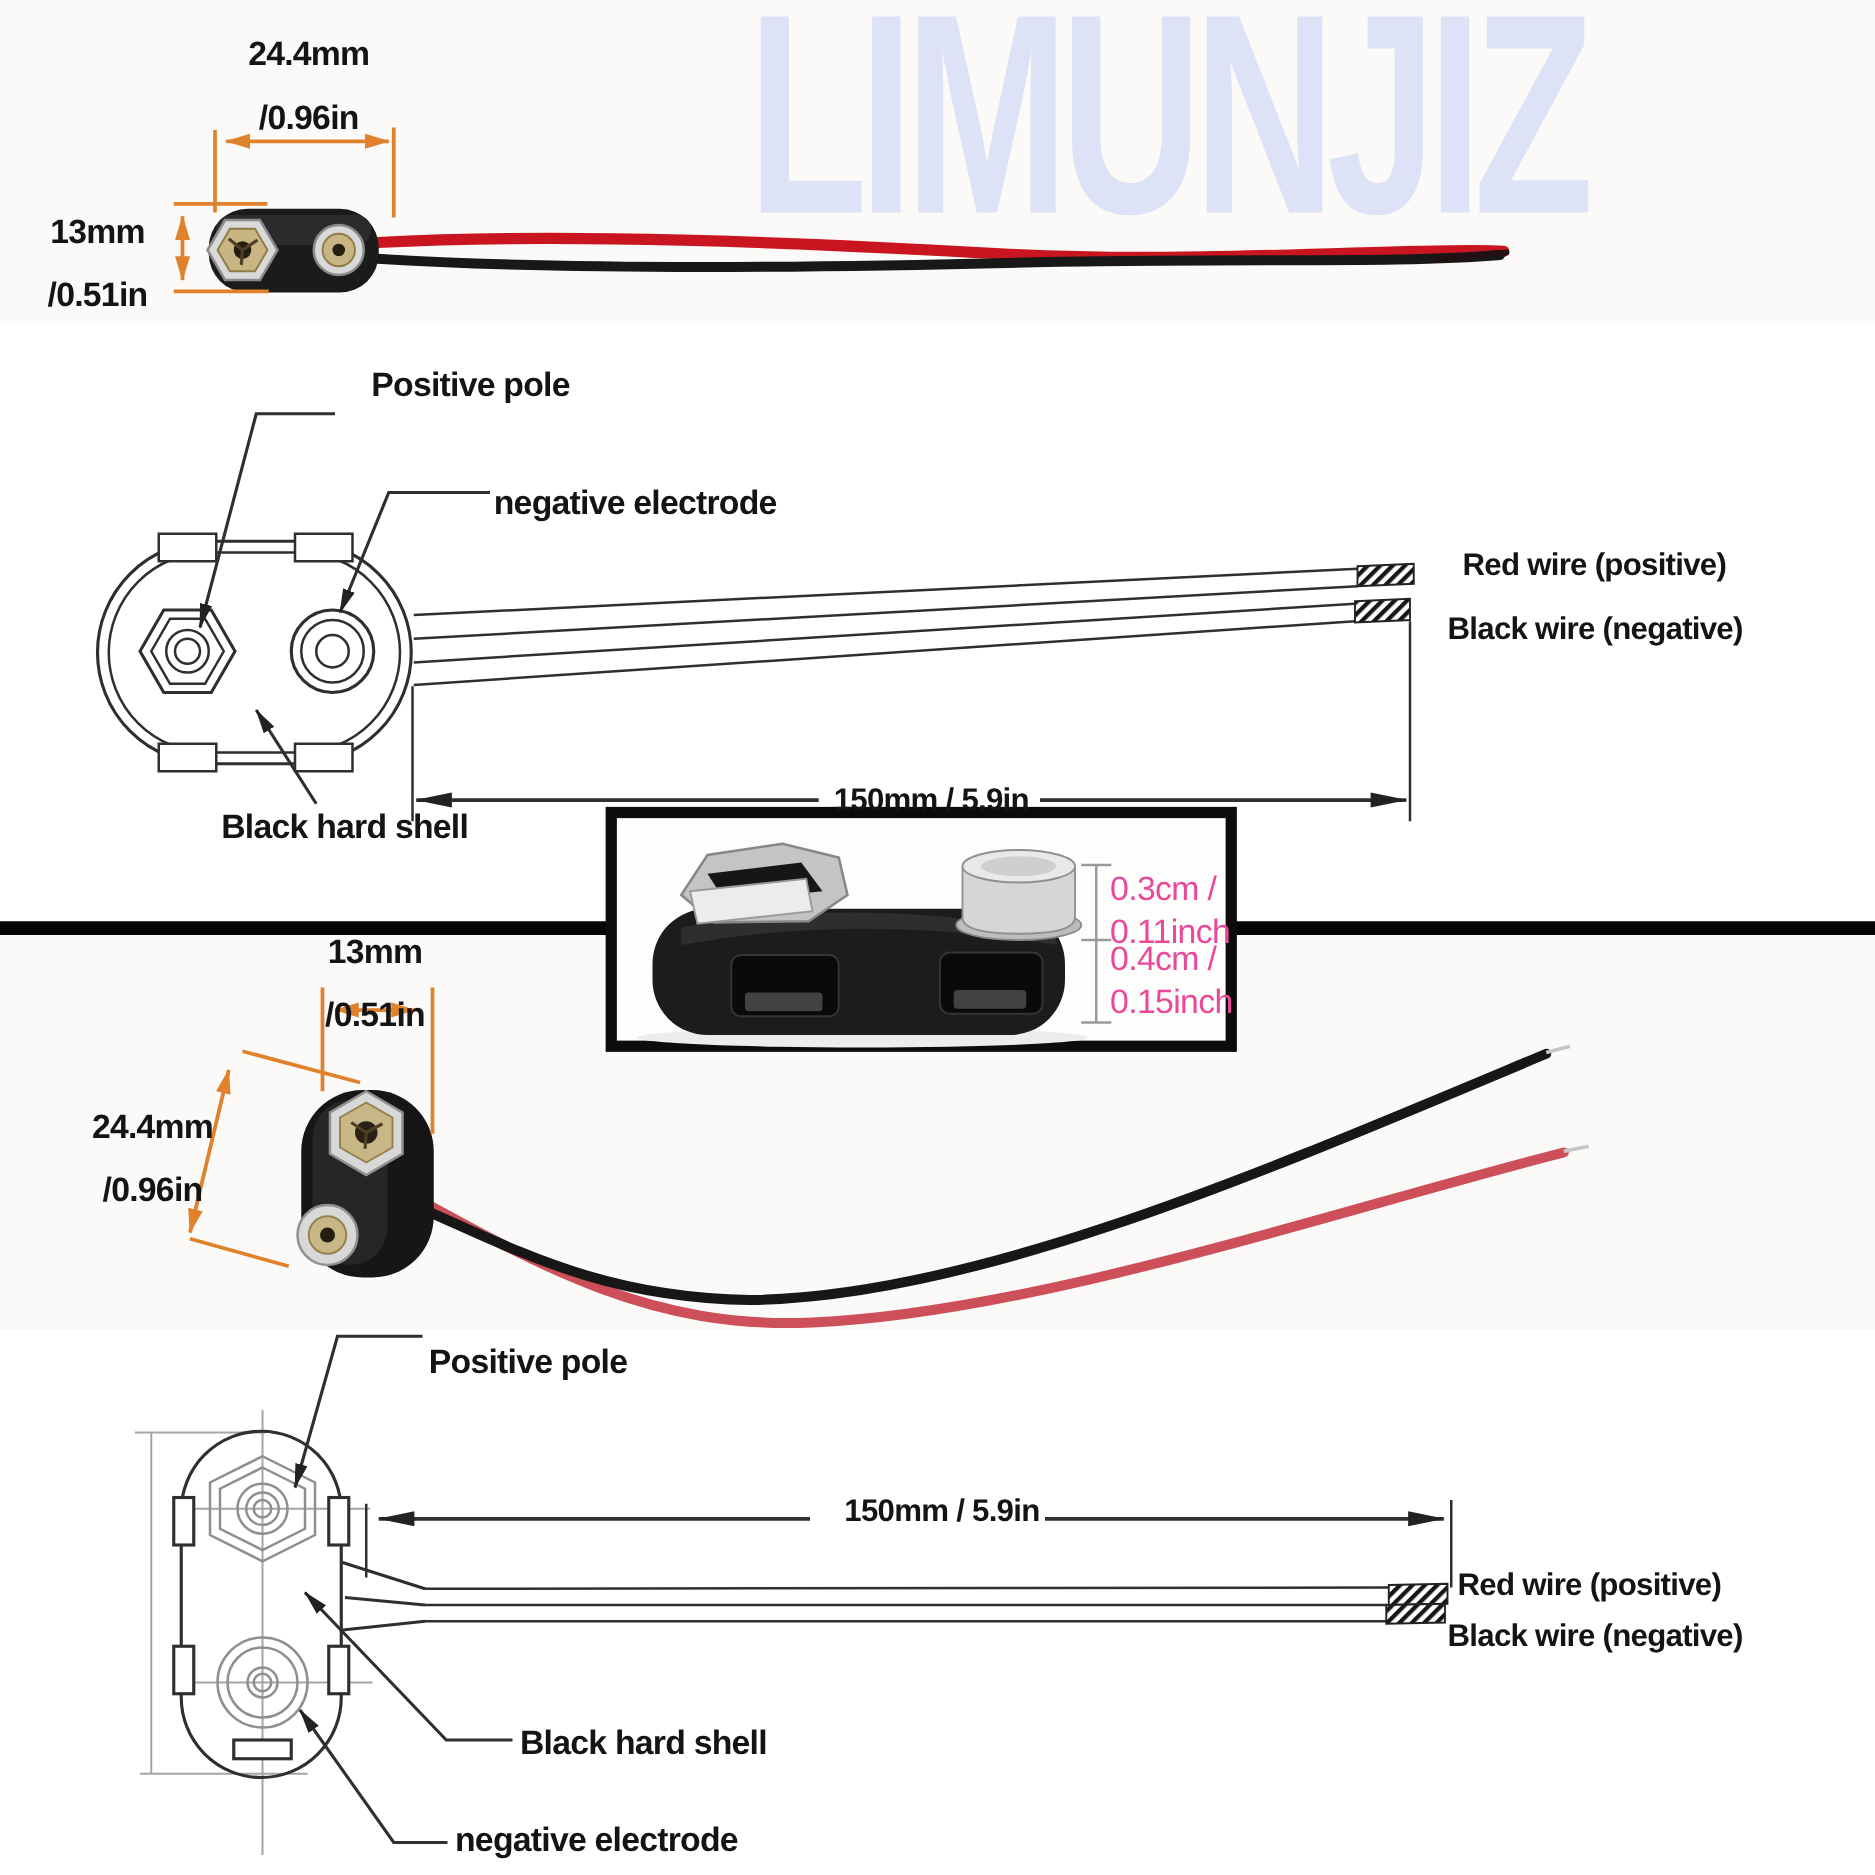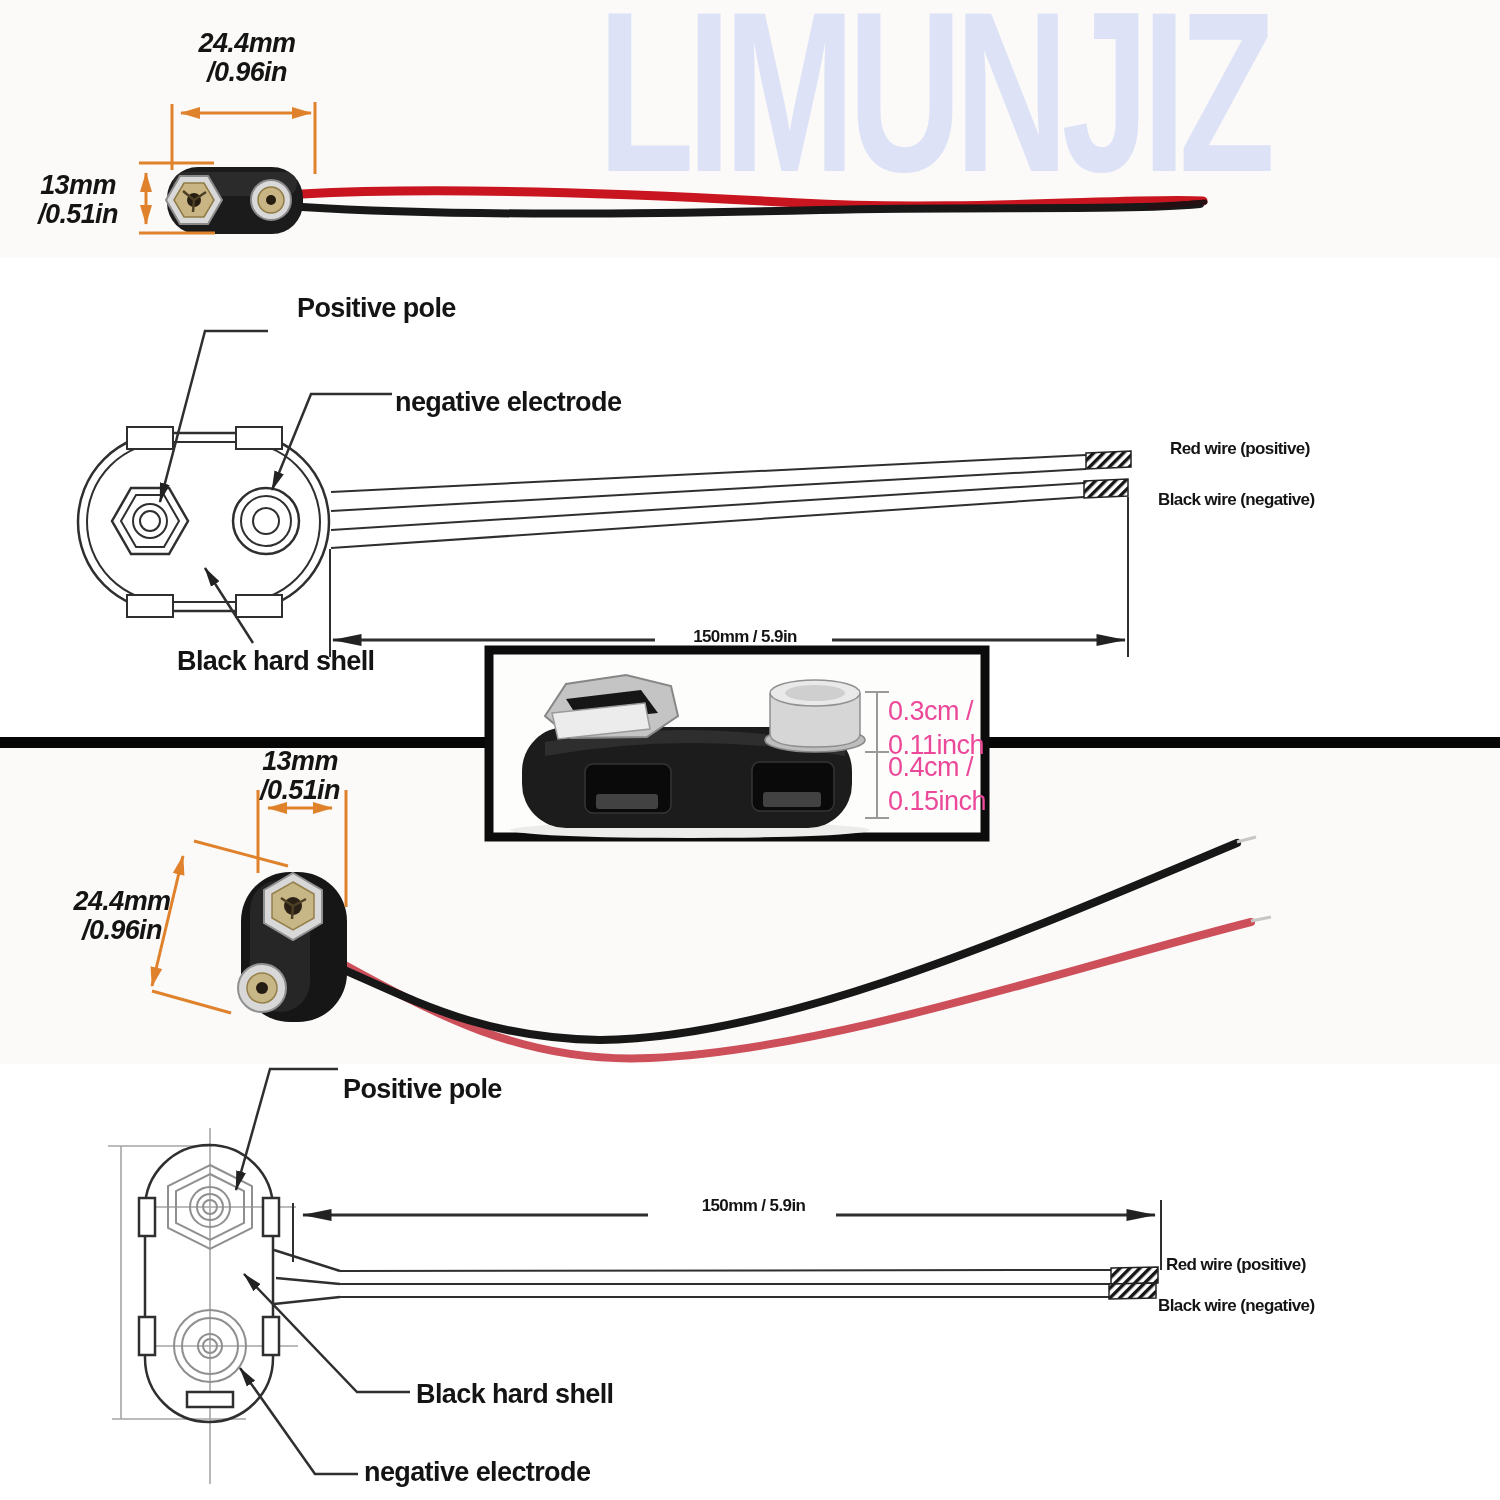--- a/index.html
+++ b/index.html
@@ -2,22 +2,22 @@
 <html><head>
 <meta charset="utf-8">
 <style>
   html,body{margin:0;padding:0;background:#ffffff;}
   #canvas{position:relative;width:1500px;height:1500px;background:#ffffff;overflow:hidden;
           font-family:"Liberation Sans",sans-serif;}
   .art{position:absolute;left:0;top:0;z-index:2;}
   .lbl{position:absolute;z-index:4;font-weight:bold;color:#141414;white-space:nowrap;
        letter-spacing:-0.6px;line-height:1;}
   .lbl.f27{font-size:27px;}
-  .lbl.f25{font-size:17px;}
-  .dim2{display:flex;flex-direction:column;align-items:center;gap:2px;text-align:center;font-style:italic;}
+  .lbl.f25{font-size:25px;}
+  .dim2{display:flex;flex-direction:column;align-items:center;gap:24px;text-align:center;}
   .gray4{position:absolute;z-index:4;color:#ec4899;font-size:27px;font-weight:400;
          letter-spacing:-0.5px;line-height:1;}
   .gray4 div{margin-bottom:7px;}
   #watermark{position:absolute;z-index:1;left:598px;top:-22px;font-size:228px;font-weight:bold;
              color:#dde2f6;letter-spacing:-10px;line-height:1;transform:scaleX(0.69);
              transform-origin:left top;white-space:nowrap;}
   .photo-tint{position:absolute;z-index:0;background:#fbfaf8;}
 </style>
 </head>
 <body>

